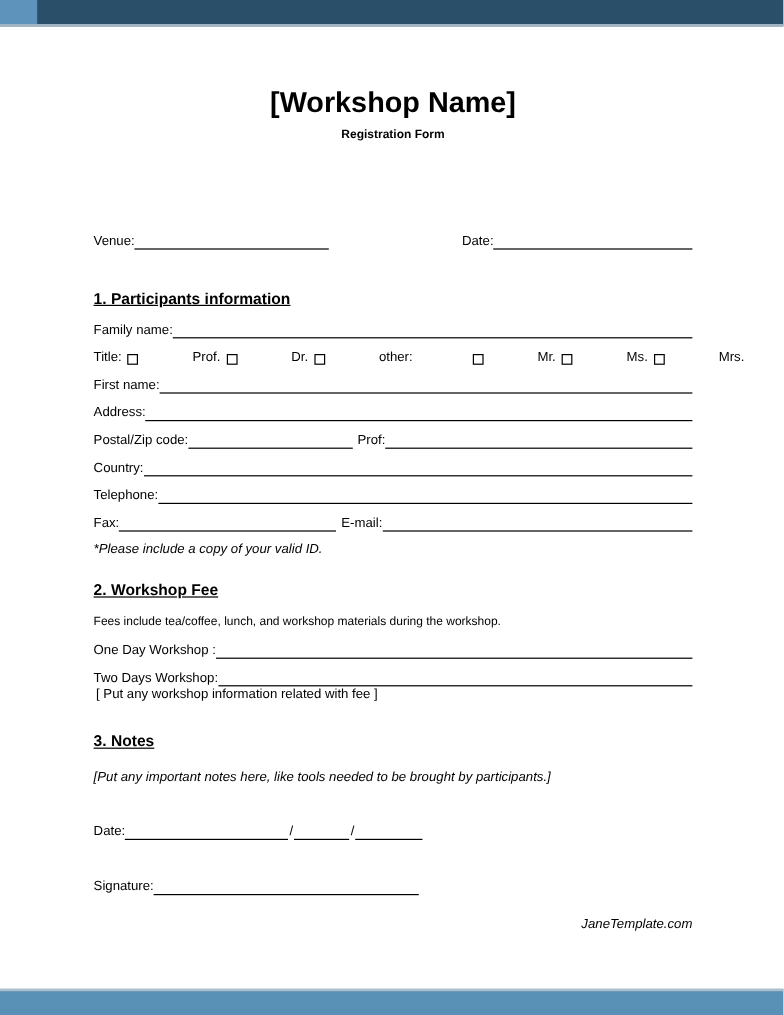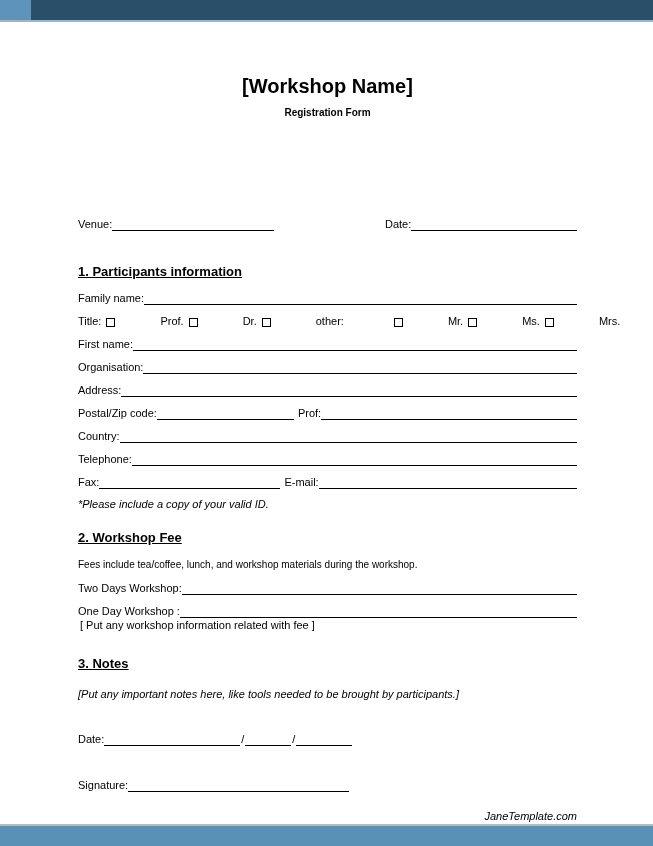--- a/index.html
+++ b/index.html
@@ -25,32 +25,32 @@
   .bottombar {
     position:absolute; left:0; bottom:0;
     height:22px; width:100%;
     background:#5890b6;
     border-top:2px solid #aebfca;
   }
   
   .content { padding:0 76px 0 78px; }
   .doc-title {
     margin-top:50px; text-align:center;
-    font-size:20px; font-weight:bold; line-height:28px;
+    font-size:24px; font-weight:bold; line-height:28px;
   }
   .doc-subtitle {
     margin-top:3px; text-align:center;
     font-size:10px; font-weight:bold; line-height:19px;
   }
   .frow {
     display:flex; align-items:flex-end;
     font-size:11px; line-height:13px; height:14px;
     margin-top:9px; white-space:pre;
   }
-  .venue-row { margin-top:95px; justify-content:space-between; }
+  .venue-row { margin-top:72px; justify-content:space-between; }
   .pair { display:flex; align-items:flex-end; }
   .pair.left  { width:196px; }
   .pair.right { width:192px; }
   .blank {
     border-bottom:1px solid #000;
     height:13px; flex-grow:1;
   }
   .blank.fixed { flex-grow:0; }
   .sec-heading {
     font-size:13px; font-weight:bold;
@@ -140,24 +140,20 @@
       <span class="cb"></span>
       <span>Mrs.</span>
     </span>
   </div>
 
   <div class="frow">
     <span>First name:</span>
     <span class="blank"></span>
   </div>
 
-  <div class="frow">
-    <span>Organisation:</span>
-    <span class="blank"></span>
-  </div>
 
   <div class="frow">
     <span>Address:</span>
     <span class="blank"></span>
   </div>
 
   <div class="frow">
     <span>Postal/Zip code:</span>
     <span class="blank fixed" style="width:137px"></span>
     <span class="gap4">Prof:</span>
@@ -181,26 +177,26 @@
     <span class="blank"></span>
   </div>
 
   <div class="note-row italic">*Please include a copy of your valid ID.</div>
 
   <div class="sec-heading h2-heading">2. Workshop Fee</div>
 
   <div class="desc-row">Fees include tea/coffee, lunch, and workshop materials during the workshop.</div>
 
   <div class="frow">
+    <span>One Day Workshop :</span>
+    <span class="blank"></span>
+  </div>
+
+  <div class="frow">
     <span>Two Days Workshop:</span>
-    <span class="blank"></span>
-  </div>
-
-  <div class="frow">
-    <span>One Day Workshop :</span>
     <span class="blank"></span>
   </div>
 
   <div class="feenote-row">[ Put any workshop information related with fee ]</div>
 
   <div class="sec-heading h3-heading">3. Notes</div>
 
   <div class="notes-row italic">[Put any important notes here, like tools needed to be brought by participants.]</div>
 
   <div class="frow date2-row">

